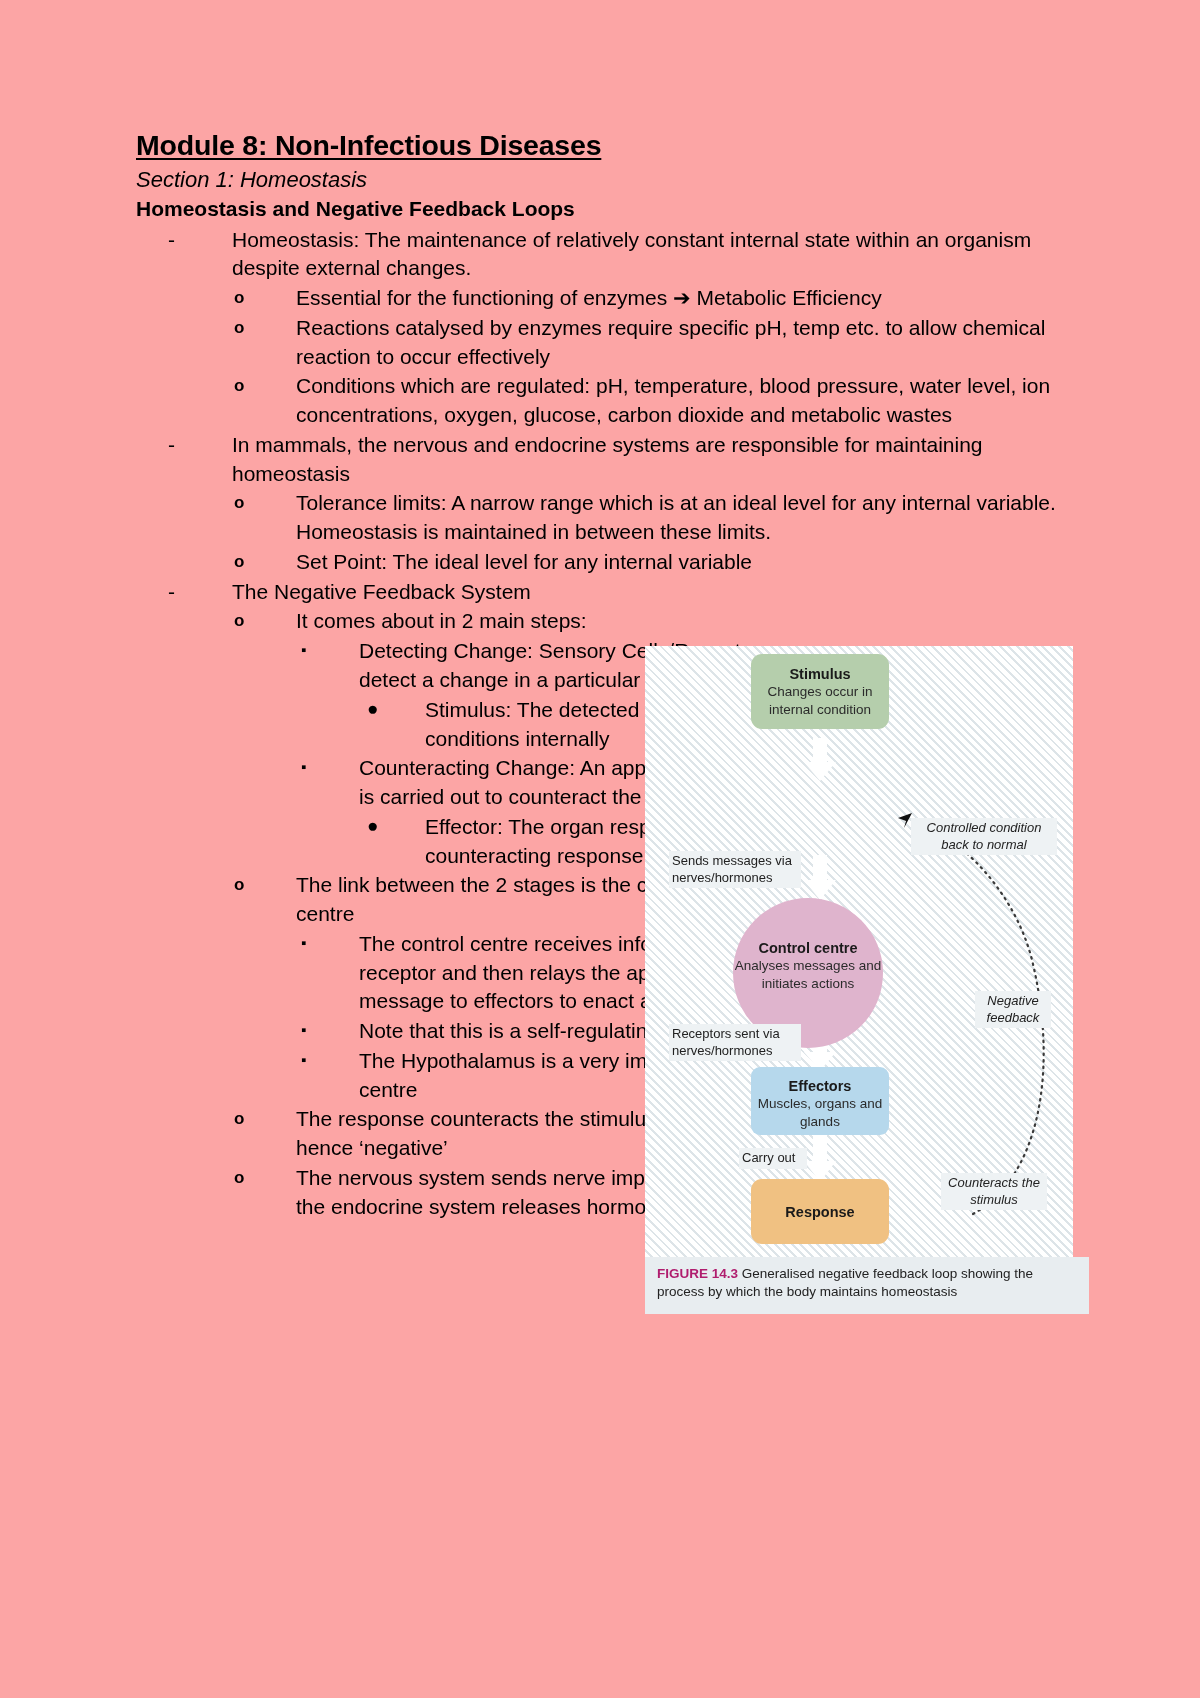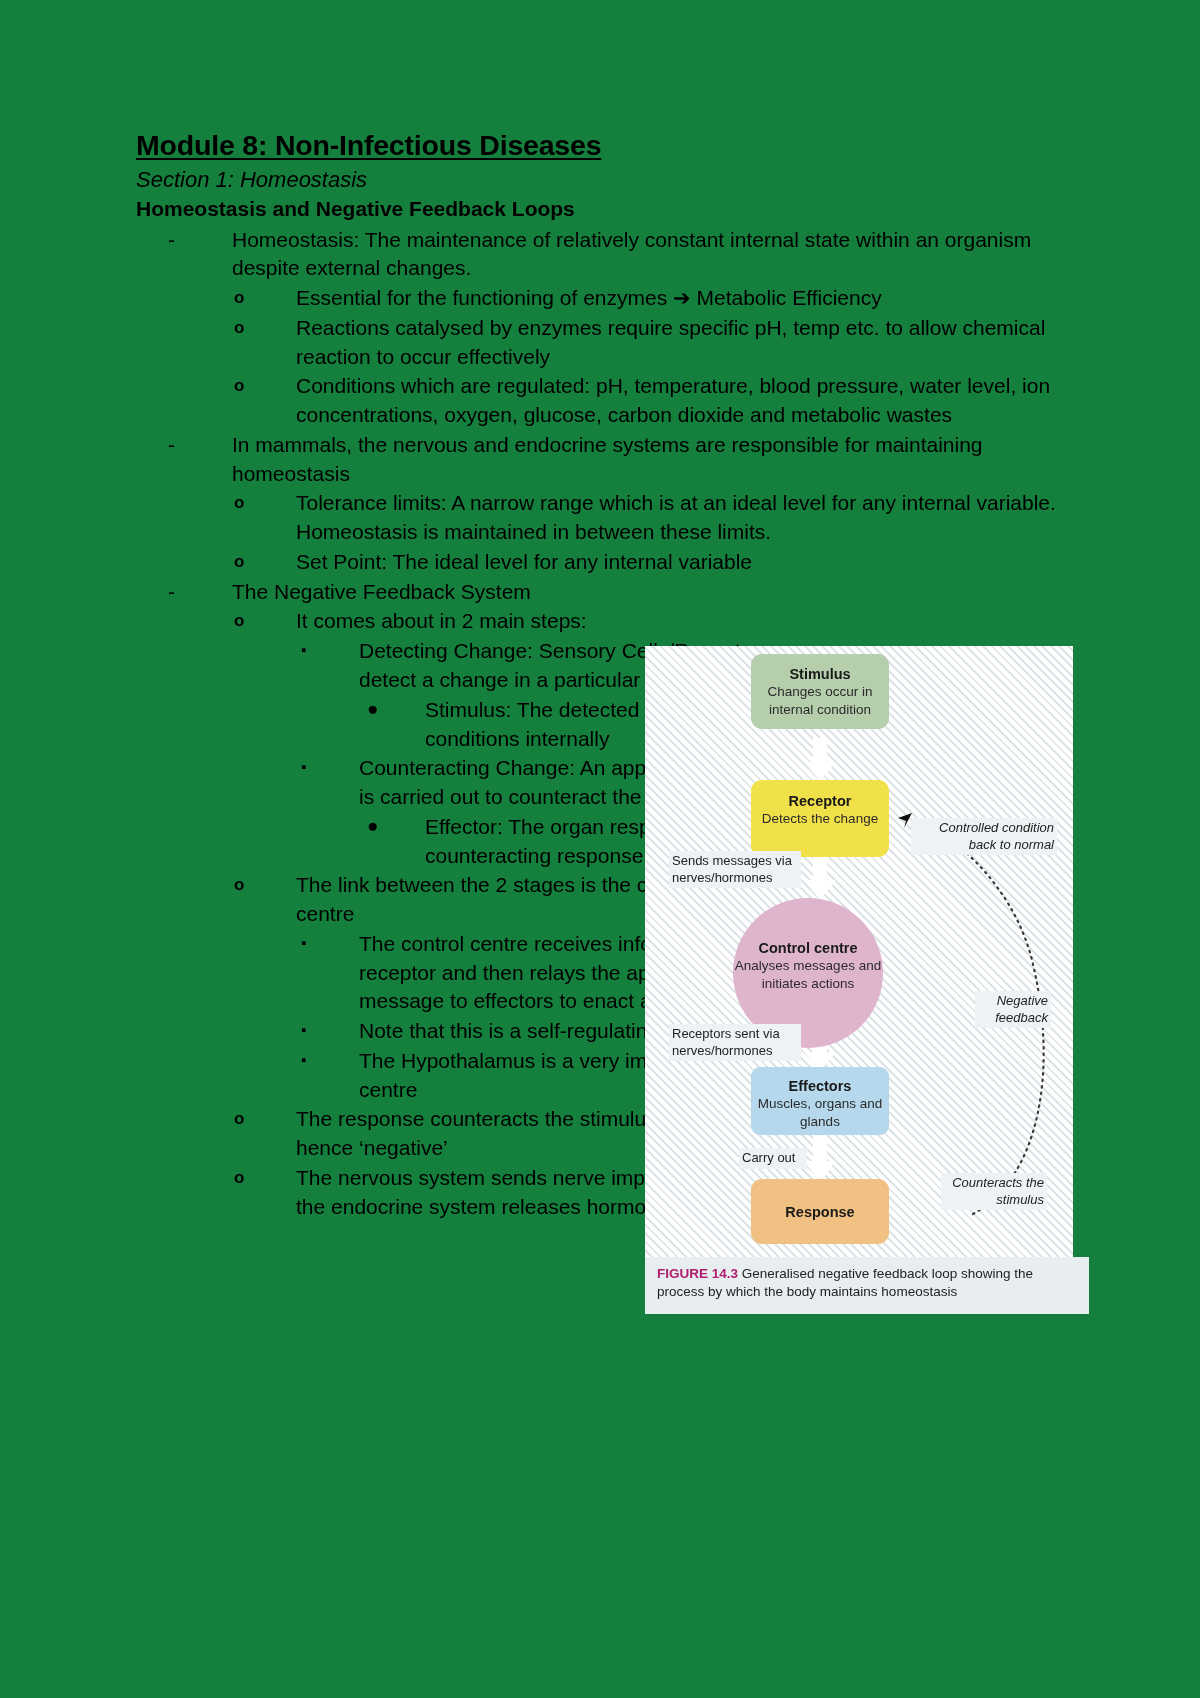--- a/index.html
+++ b/index.html
@@ -13,21 +13,21 @@
     position: relative;
     font-family: "Liberation Sans", sans-serif;
     color: #000000;
     overflow: hidden;
   }
   .page {
     position: absolute;
     top: 0; left: 0;
     width: 1200px;
     height: 1698px;
-    background: #15803d;
+    background: #fca5a5;
   }
   .content {
     position: absolute;
     left: 136px;
     top: 128px;
     width: 940px;
   }
 
   
   h1.doc-title {
@@ -183,21 +183,21 @@
     background: #eef2f4;
     font-size: 13px;
     line-height: 1.28;
     color: #222;
     z-index: 5;
     padding: 2px 3px;
     white-space: nowrap;
   }
   .sidelabel.ital {
     font-style: italic;
-    text-align: right;
+    text-align: center;
   }
 
   .dashcurve {
     position: absolute;
     left: 200px; top: 170px;
     width: 230px; height: 420px;
     z-index: 3;
   }
 
   .fig-caption {
@@ -376,24 +376,20 @@
 
       <svg class="arrow" style="left:155px; top:487px;" width="40" height="50" viewBox="0 0 40 50">
         <polygon points="13,0 27,0 27,28 36,28 20,49 4,28 13,28" fill="#ffffff"></polygon>
       </svg>
 
       <div class="node stimulus">
         <span class="node-title">Stimulus</span>
         <span class="node-desc">Changes occur in internal condition</span>
       </div>
 
-      <div class="node receptor">
-        <span class="node-title">Receptor</span>
-        <span class="node-desc">Detects the change</span>
-      </div>
 
       <div class="node control">
         <span class="node-title">Control centre</span>
         <span class="node-desc">Analyses messages and initiates actions</span>
       </div>
 
       <div class="node effectors">
         <span class="node-title">Effectors</span>
         <span class="node-desc">Muscles, organs and glands</span>
       </div>

